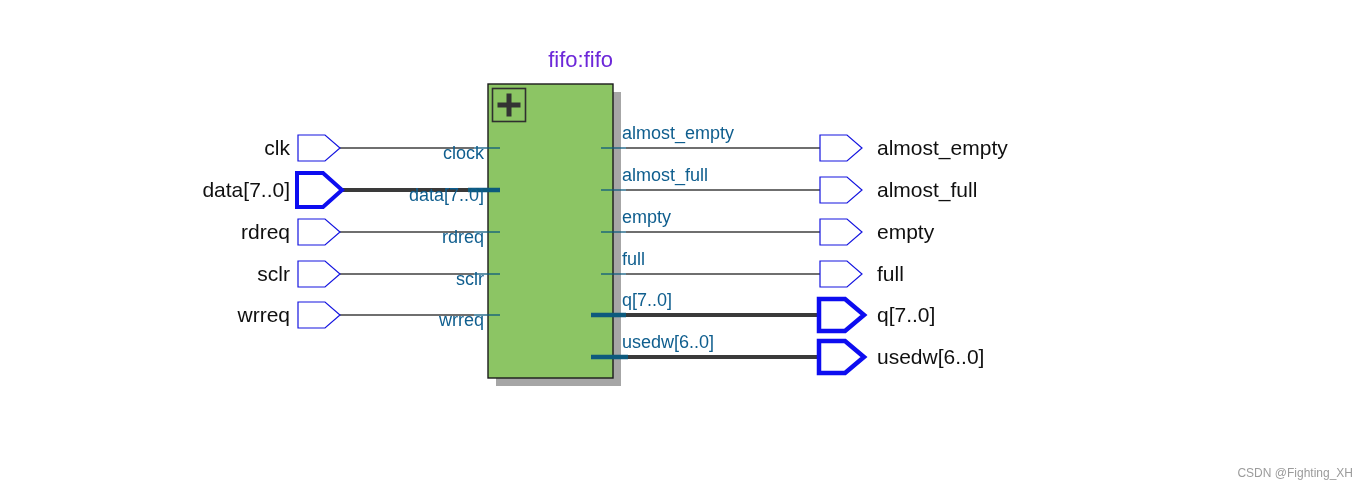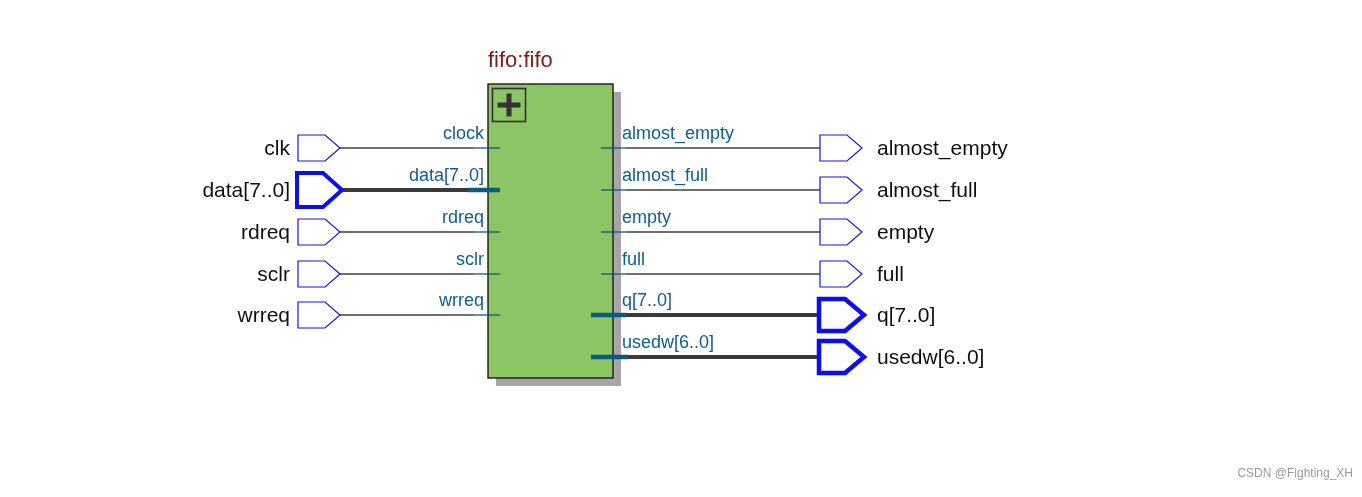--- a/index.html
+++ b/index.html
@@ -21,30 +21,30 @@
     top: 0;
   }
   .txt {
     position: absolute;
     white-space: nowrap;
   }
   .instance-title {
     left: 488px;
     top: 47px;
     width: 125px;
-    text-align: left;
+    text-align: right;
     font-size: 22px;
-    color: #7f1d1d;
+    color: #6d28d9;
   }
   .inner-label {
     font-size: 18px;
     line-height: 22px;
     color: #0f5e8e;
   }
-  .inner-left { right: 878px; }
+  .inner-left { right: 878px; margin-top: 20px; }
   .inner-right { left: 622px; }
   .outer-label {
     font-size: 21px;
     line-height: 28px;
     color: #101010;
   }
   .outer-left { text-align: right; right: 1072px; }
   .outer-right { left: 877px; }
   .watermark {
     right: 9px;

